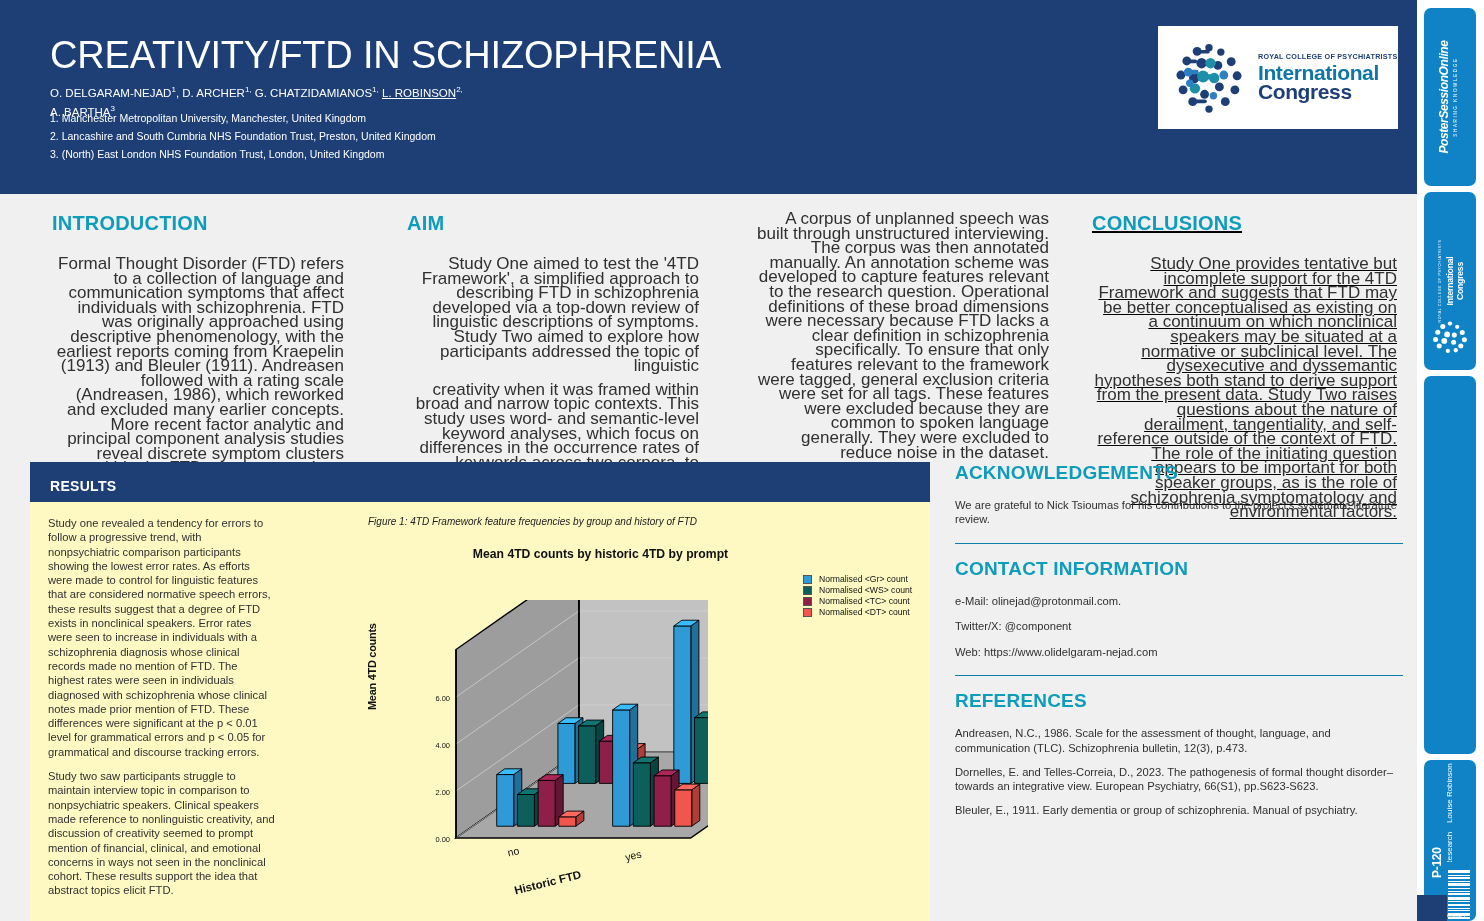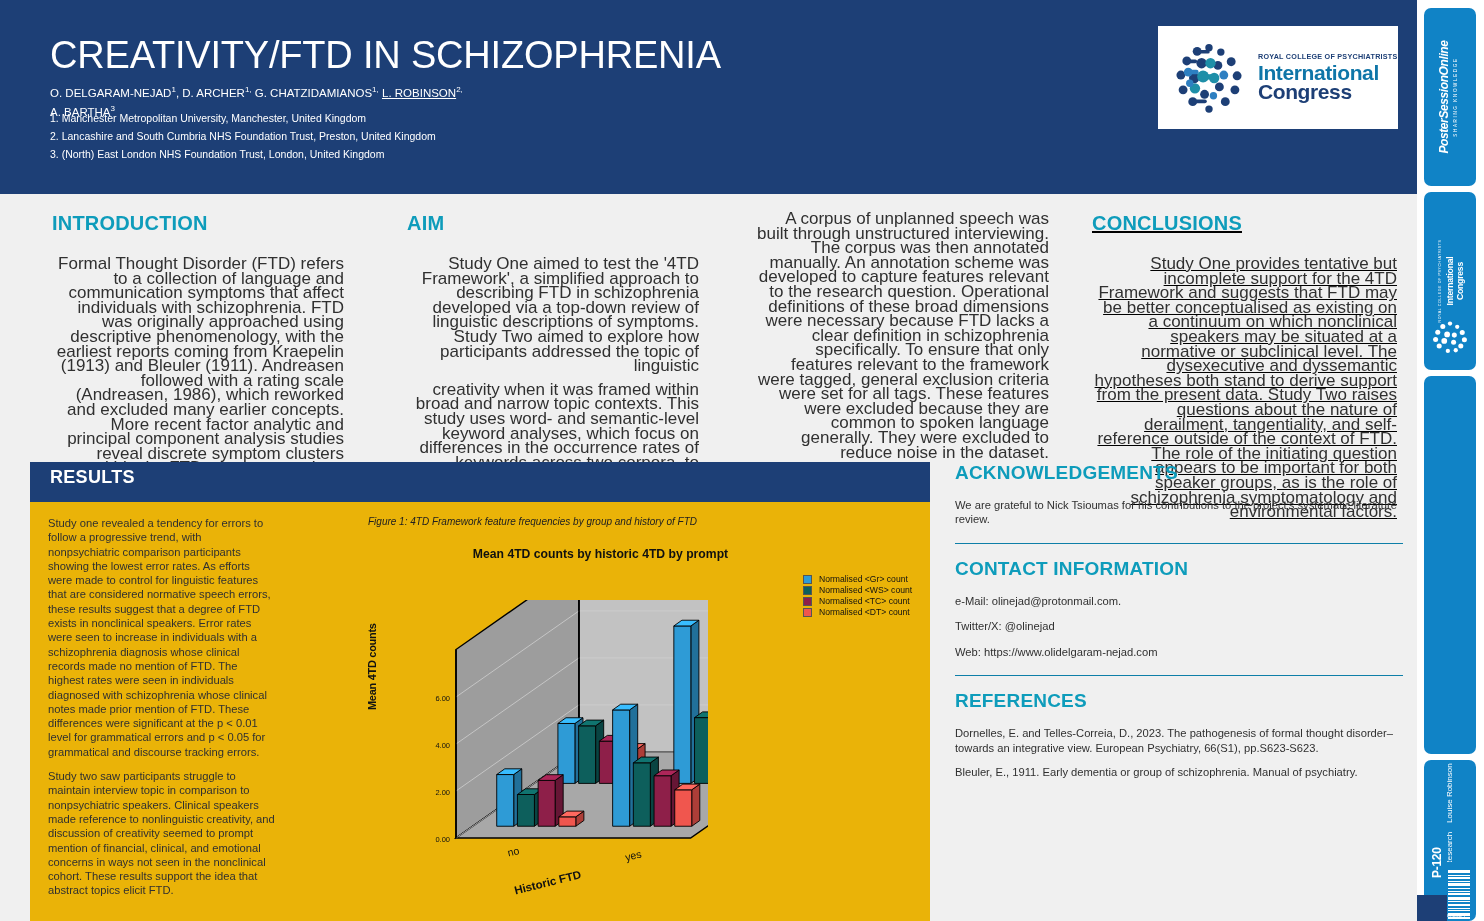--- a/index.html
+++ b/index.html
@@ -60,25 +60,25 @@
   #col-aim    { left:407px;  width:292px; }
   #col-method { left:757px;  width:292px; }
   #col-concl  { left:1092px; width:305px;text-decoration:underline; }
 
   
   .results-band {
     position:absolute; left:30px; top:462px; width:900px; height:40px;
     background:#1d3f76;
   }
   .results-band h2 {
-    color:#ffffff; font-size:18px; font-weight:bold; padding:5px 0 0 20px; letter-spacing:0.3px;
+    color:#ffffff; font-size:14px; font-weight:bold; padding:16px 0 0 20px; letter-spacing:0.3px;
   }
   .results-body {
     position:absolute; left:30px; top:502px; width:900px; height:419px;
-    background:#eab308;
+    background:#fef9c3;
   }
   .results-text {
     position:absolute; left:18px; top:14px; width:228px;
     font-size:11.2px; line-height:14.3px; color:#303030;
   }
   .results-text p + p { margin-top:10px; }
 
   
   .figure-wrap { position:absolute; left:308px; top:14px; width:580px; height:395px; }
   .fig-caption { font-size:10px; font-style:italic; color:#202020; margin-left:30px; }
@@ -371,27 +371,28 @@
     <div class="rightcol">
       <h2>ACKNOWLEDGEMENTS</h2>
       <div class="blk-gap"></div>
       <p>We are grateful to Nick Tsioumas for his contributions to the project's systematic literature review.</p>
 
       <div class="rule"></div>
 
       <h2>CONTACT INFORMATION</h2>
       <div class="blk-gap"></div>
       <p class="contact-line">e-Mail: olinejad@protonmail.com.</p>
-      <p class="contact-line">Twitter/X: @olinejad</p>
+      <p class="contact-line">Twitter/X: @component</p>
       <p class="contact-line">Web: https://www.olidelgaram-nejad.com</p>
 
       <div class="rule"></div>
 
       <h2>REFERENCES</h2>
       <div class="blk-gap"></div>
+      <p class="ref">Andreasen, N.C., 1986. Scale for the assessment of thought, language, and communication (TLC). Schizophrenia bulletin, 12(3), p.473.</p>
       <p class="ref">Dornelles, E. and Telles-Correia, D., 2023. The pathogenesis of formal thought disorder–towards an integrative view. European Psychiatry, 66(S1), pp.S623-S623.</p>
       <p class="ref">Bleuler, E., 1911. Early dementia or group of schizophrenia. Manual of psychiatry.</p>
     </div>
   </div>
 
   <div class="sidebar">
 
     <div class="sb-strip" id="sb1">
       <div class="vtext psol">
         <span>PosterSessionOnline</span>

